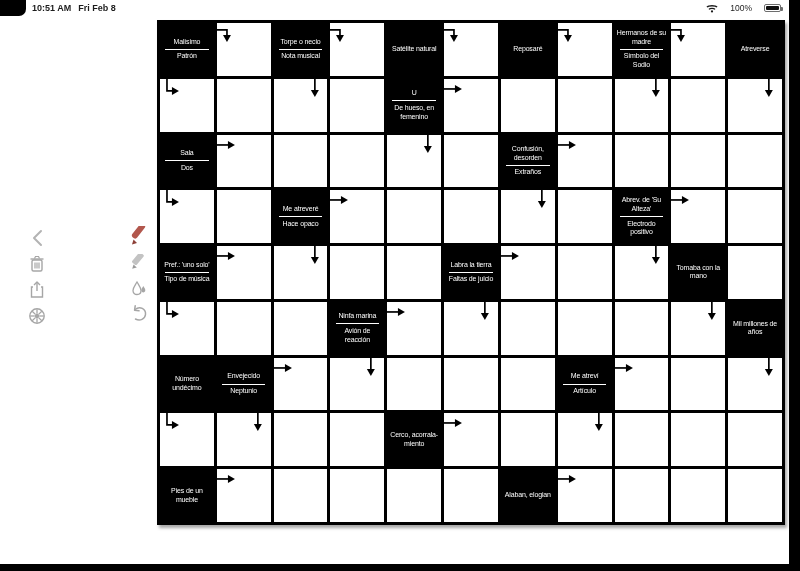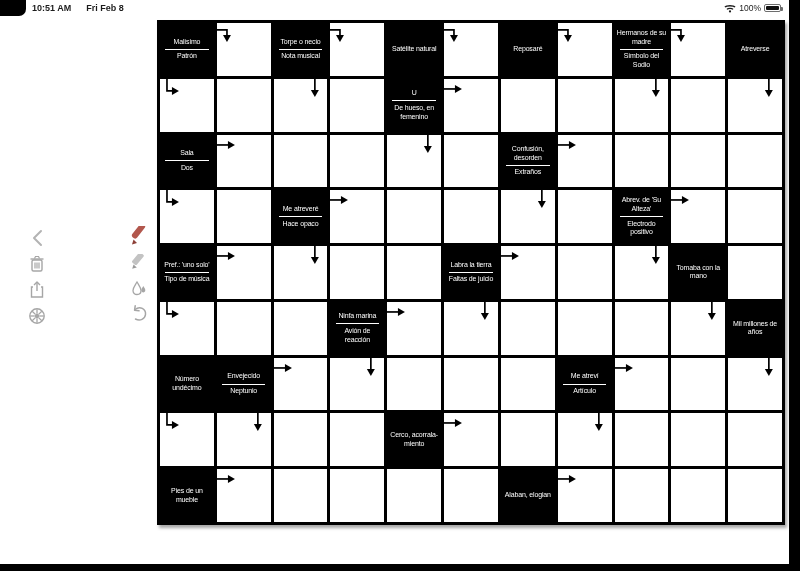--- a/index.html
+++ b/index.html
@@ -9,22 +9,22 @@
     font-family:"Liberation Sans", sans-serif; overflow:hidden;
   }
   
   .right-bar  { position:absolute; right:0; top:0; width:11px; height:571px; background:#000; z-index:50; }
   .bottom-bar { position:absolute; left:0; bottom:0; width:800px; height:7px; background:#000; z-index:50; }
   .corner-patch { position:absolute; left:0; top:0; width:26px; height:16px; background:#000; border-bottom-right-radius:7px; z-index:40; }
 
   
   .statusbar { position:absolute; left:0; top:0; width:789px; height:16px; background:#fff;
                display:flex; align-items:center; justify-content:space-between; z-index:30; }
-  .sb-left  { margin-left:32px; display:flex; gap:15px; align-items:center; }
-  .sb-right { margin-right:8px; display:flex; gap:3px; align-items:center; }
+  .sb-left  { margin-left:32px; display:flex; gap:7px; align-items:center; }
+  .sb-right { margin-right:8px; display:flex; gap:12px; align-items:center; }
   .sb-text  { font-size:9px; font-weight:700; color:#1c1c1c; letter-spacing:0; }
   .sb-pct   { font-size:8.5px; font-weight:400; color:#1c1c1c; }
   .batt { width:17px; height:8px; border:1px solid #6d6d6d; border-radius:2px; position:relative; }
   .batt .fill { position:absolute; inset:1px; background:#111; border-radius:1px; }
   .batt .nub  { position:absolute; right:-3px; top:2px; width:2px; height:4px; background:#6d6d6d; border-radius:0 1px 1px 0; }
 
   
   .tool-col { position:absolute; display:flex; flex-direction:column; align-items:center; gap:7px; z-index:20; }
   .tc-left  { left:26px;  top:228px; }
   .tc-right { left:128px; top:226px; }

